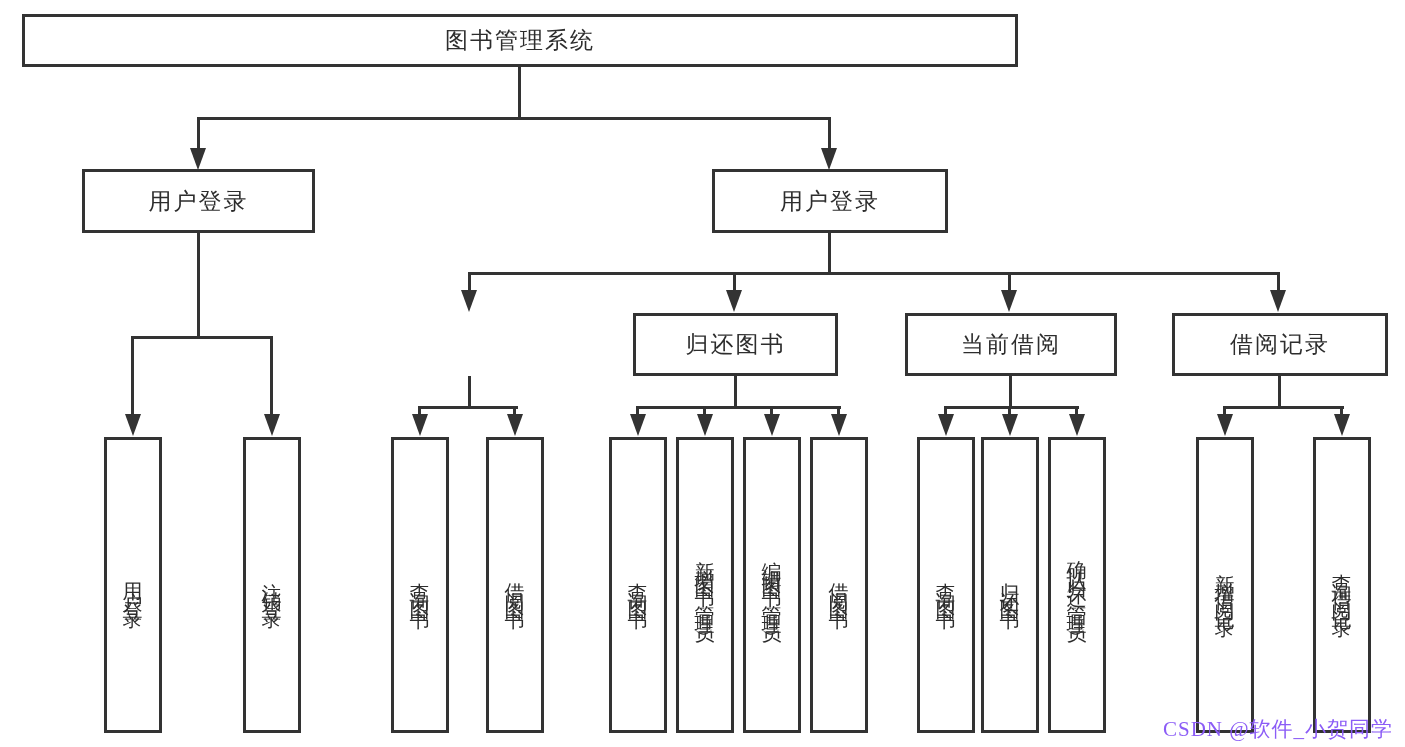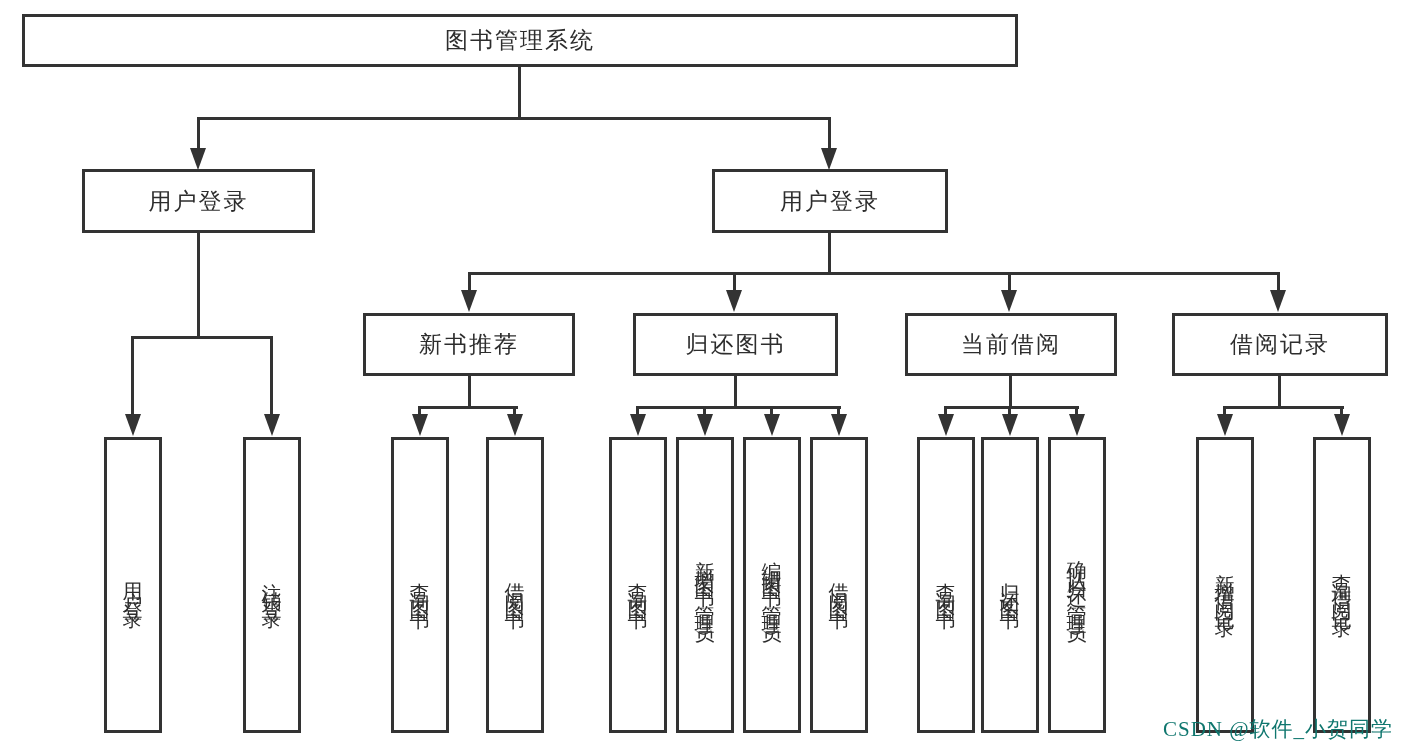--- a/index.html
+++ b/index.html
@@ -78,21 +78,20 @@
   <div class="h" style="left:468px;top:272px;width:812px"></div>
   <div class="v" style="left:468px;top:272px;height:18px"></div>
   <div class="arr" style="left:461px;top:290px"></div>
   <div class="v" style="left:733px;top:272px;height:18px"></div>
   <div class="arr" style="left:726px;top:290px"></div>
   <div class="v" style="left:1008px;top:272px;height:18px"></div>
   <div class="arr" style="left:1001px;top:290px"></div>
   <div class="v" style="left:1277px;top:272px;height:18px"></div>
   <div class="arr" style="left:1270px;top:290px"></div>
 
-  <div class="box hbox" style="left:363px;top:313px;width:212px;height:63px">新书推荐</div>
   <div class="box hbox" style="left:633px;top:313px;width:205px;height:63px">归还图书</div>
   <div class="box hbox" style="left:905px;top:313px;width:212px;height:63px">当前借阅</div>
   <div class="box hbox" style="left:1172px;top:313px;width:216px;height:63px">借阅记录</div>
 
   <div class="v" style="left:468px;top:376px;height:31px"></div>
   <div class="h" style="left:418px;top:406px;width:100px"></div>
   <div class="v" style="left:418px;top:406px;height:10px"></div>
   <div class="arr" style="left:412px;top:414px"></div>
   <div class="v" style="left:513px;top:406px;height:10px"></div>
   <div class="arr" style="left:507px;top:414px"></div>
@@ -161,15 +160,15 @@
     <span class="vtext">确认归还（管理员）</span>
   </div>
 
   <div class="box leaf" style="left:1196px;top:437px;width:58px;height:296px">
     <span class="vtext">新增借阅记录</span>
   </div>
   <div class="box leaf" style="left:1313px;top:437px;width:58px;height:296px">
     <span class="vtext">查询借阅记录</span>
   </div>
 
-  <div class="watermark" style="left: 1163px; top: 715px; color: #0f766e;">CSDN @软件_小贺同学</div>
+  <div class="watermark" style="left: 1163px; top: 715px; color: #8b5cf6;">CSDN @软件_小贺同学</div>
 
 </div>
 
 </body></html>

